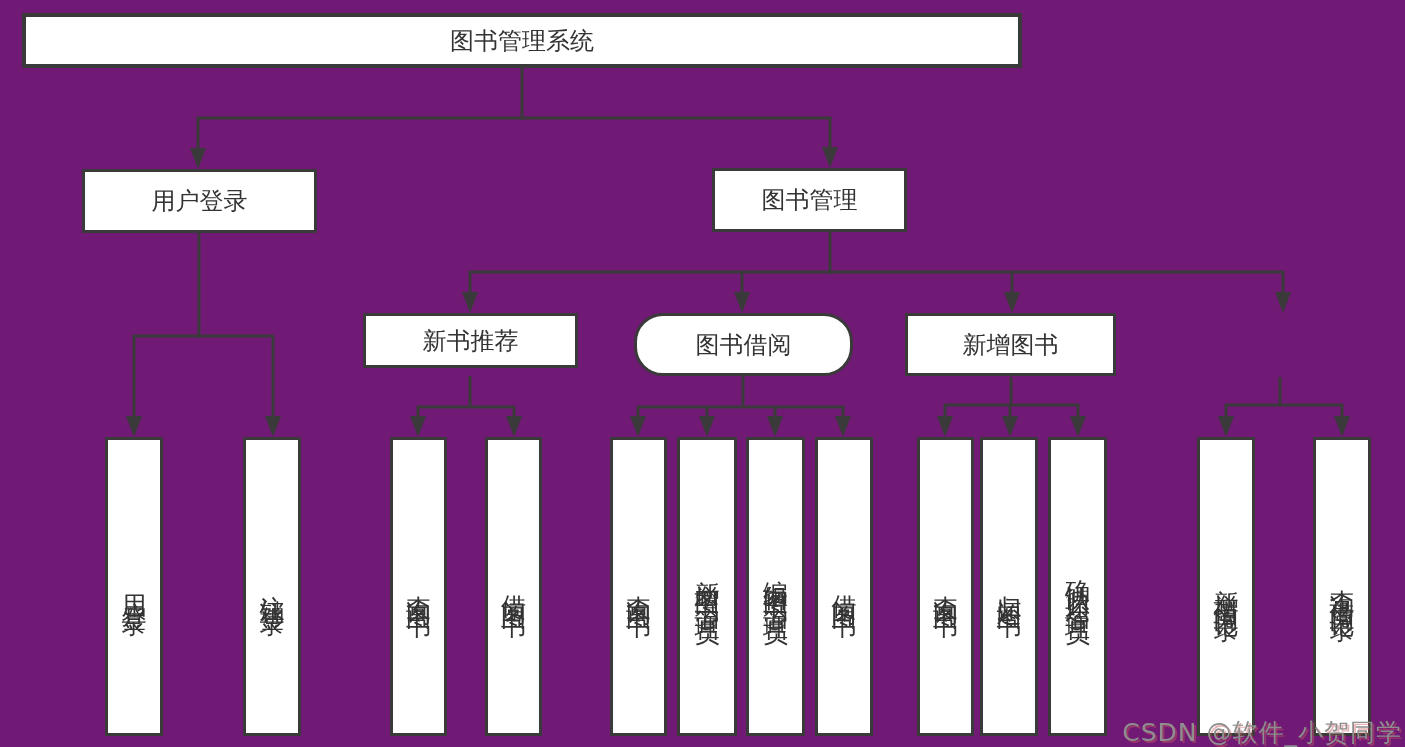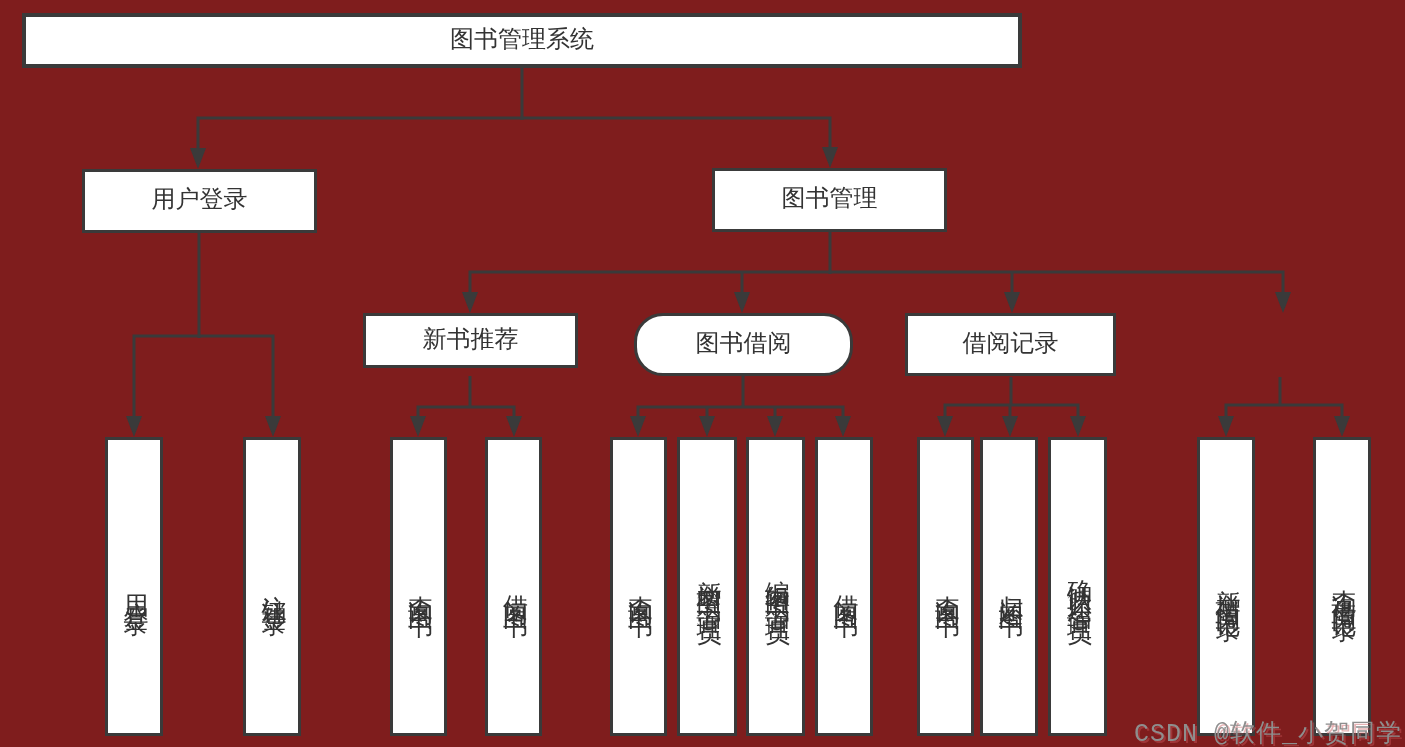--- a/index.html
+++ b/index.html
@@ -5,23 +5,22 @@
   html, body {
     margin: 0;
     padding: 0;
     background: #ffffff;
     font-family: "DejaVu Sans", "Liberation Sans", sans-serif;
   }
   #stage {
     position: relative;
     width: 1405px;
     height: 747px;
-    background: #7f1d1d;
+    background: #701a75;
     overflow: hidden;
-    font-family: Liberation Mono, monospace;
   }
   #wires {
     position: absolute;
     left: 0; top: 0;
     width: 1405px;
     height: 747px;
   }
   .box {
     position: absolute;
     box-sizing: border-box;
@@ -88,25 +87,25 @@
       <polygon points="1010,437 1002,416 1018,416"></polygon>
       <polygon points="1078,437 1070,416 1086,416"></polygon>
       <polygon points="1226,437 1218,416 1234,416"></polygon>
       <polygon points="1342,437 1334,416 1350,416"></polygon>
     </g>
   </svg>
 
   <div class="box root" style="left:22px; top:13px; width:1000px; height:55px;">图书管理系统</div>
 
   <div class="box" style="left:82px; top:169px; width:235px; height:64px;">用户登录</div>
-  <div class="box" style="left:712px; top:168px; width:235px; height:64px;">图书管理</div>
+  <div class="box" style="left:712px; top:168px; width:195px; height:64px;">图书管理</div>
 
   <div class="box" style="left:363px; top:313px; width:215px; height:55px;">新书推荐</div>
   <div class="box" style="left:634px; top:313px; width:219px; height:63px;border-radius:29px;">图书借阅</div>
-  <div class="box" style="left:905px; top:313px; width:211px; height:63px;">借阅记录</div>
+  <div class="box" style="left:905px; top:313px; width:211px; height:63px;">新增图书</div>
 
   <div class="box v" style="left:105px; top:437px; width:58px; height:299px;">用户登录</div>
   <div class="box v" style="left:243px; top:437px; width:58px; height:299px;">注销登录</div>
 
   <div class="box v" style="left:390px; top:437px; width:57px; height:299px;">查询图书</div>
   <div class="box v" style="left:485px; top:437px; width:57px; height:299px;">借阅图书</div>
 
   <div class="box v" style="left:610px; top:437px; width:57px; height:299px;">查询图书</div>
   <div class="box v" style="left:677px; top:437px; width:60px; height:299px;">新增图书（管理员）</div>
   <div class="box v" style="left:746px; top:437px; width:59px; height:299px;">编辑图书（管理员）</div>

